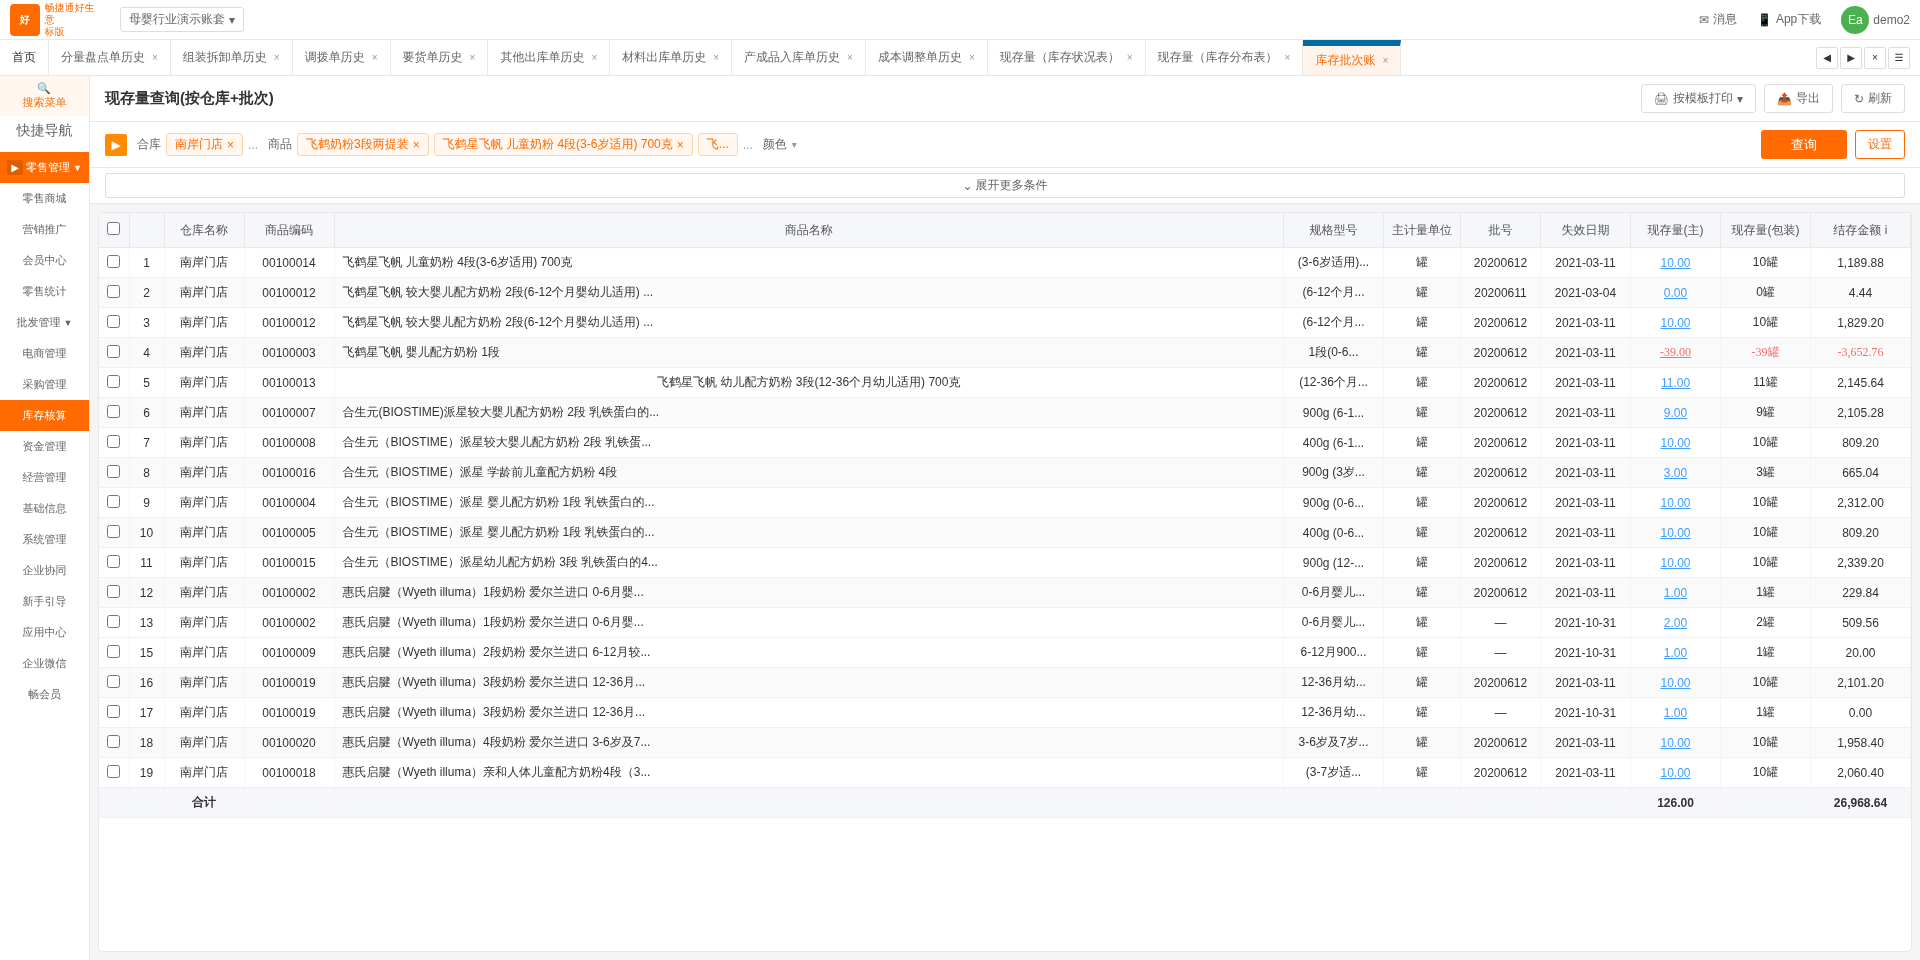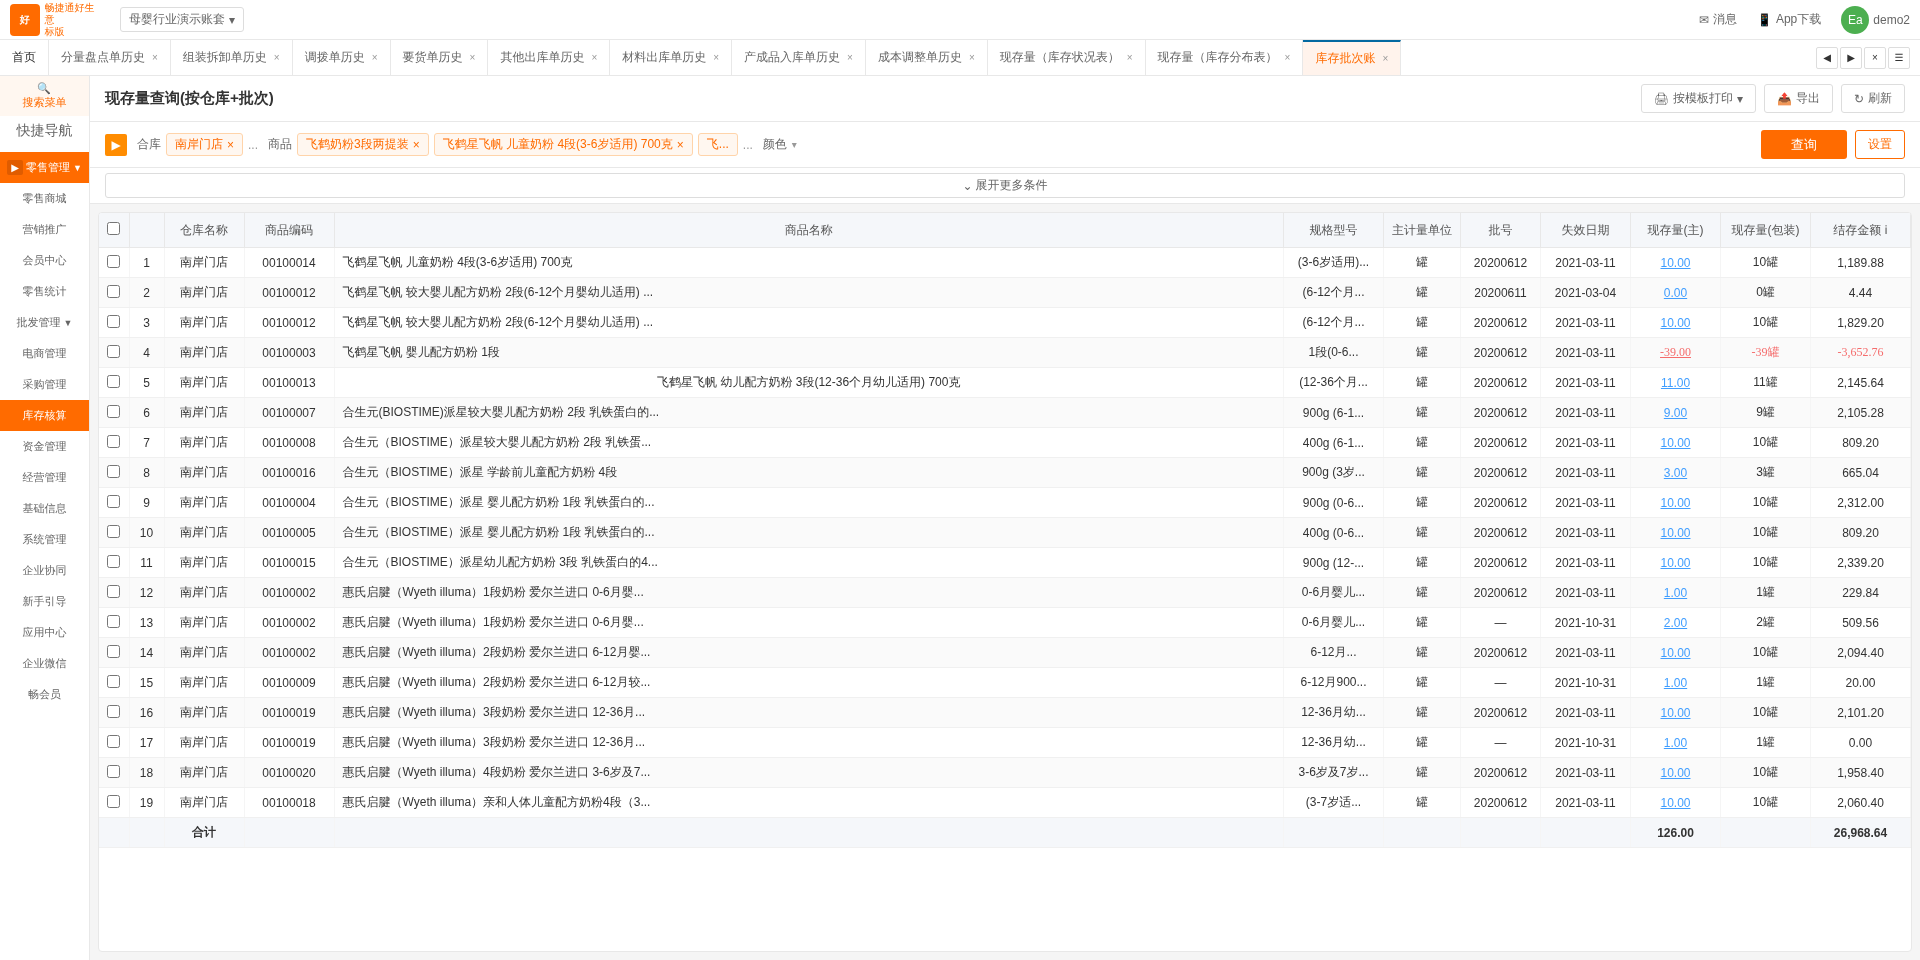--- a/index.html
+++ b/index.html
@@ -12,21 +12,21 @@
     .logo-text { font-size: 10px; color: #ff6b00; line-height: 1.2; }
     .dropdown-selector { display: flex; align-items: center; gap: 4px; color: #666; font-size: 12px; cursor: pointer; border: 1px solid #ddd; padding: 3px 8px; border-radius: 3px; }
     .top-right { margin-left: auto; display: flex; align-items: center; gap: 20px; color: #666; }
     .top-right-item { display: flex; align-items: center; gap: 4px; cursor: pointer; font-size: 12px; }
     .avatar { width: 28px; height: 28px; border-radius: 50%; background: #ddd; display: flex; align-items: center; justify-content: center; overflow: hidden; }
 
     
     .nav-tabs { height: 36px; background: #fff; display: flex; align-items: center; border-bottom: 1px solid #e8e8e8; padding: 0 0 0 0; overflow: hidden; }
     .nav-tab { height: 36px; display: flex; align-items: center; padding: 0 12px; font-size: 12px; border-right: 1px solid #e8e8e8; cursor: pointer; white-space: nowrap; color: #666; gap: 4px; flex-shrink: 0; }
     .nav-tab.home { background: #fff; color: #333; }
-    .nav-tab.active { background: #fff3ec; color: #ff6b00; border-top: 2px solid #0369a1; }
+    .nav-tab.active { background: #fff3ec; color: #ff6b00; border-top: 6px solid #0369a1; }
     .nav-tab .close-btn { color: #999; font-size: 10px; margin-left: 3px; }
     .nav-tab-controls { margin-left: auto; display: flex; gap: 2px; padding-right: 10px; }
     .nav-ctrl-btn { width: 22px; height: 22px; border: 1px solid #ddd; display: flex; align-items: center; justify-content: center; cursor: pointer; border-radius: 2px; font-size: 10px; }
 
     
     .main-layout { display: flex; height: calc(960px - 76px); }
 
     
     .sidebar { width: 90px; background: #fff; border-right: 1px solid #e8e8e8; display: flex; flex-direction: column; overflow-y: auto; }
     .sidebar-section { padding: 6px 0; }
@@ -508,34 +508,20 @@
     <td>00100002</td>
     <td class="col-name" style="text-align:left;max-width:260px;overflow:hidden;text-overflow:ellipsis;white-space:nowrap;" title="惠氏启腱（Wyeth illuma）1段奶粉 爱尔兰进口 0-6月婴...">惠氏启腱（Wyeth illuma）1段奶粉 爱尔兰进口 0-6月婴...</td>
     <td>0-6月婴儿...</td>
     <td>罐</td>
     <td>—</td>
     <td>2021-10-31</td>
     <td><span class="text-link">2.00</span></td>
     <td class="">2罐</td>
     <td class="">509.56</td>
   </tr>
-            <tr style="background: rgb(250, 250, 250);">
-    <td><input type="checkbox" style=""></td>
-    <td>14</td>
-    <td>南岸门店</td>
-    <td>00100002</td>
-    <td class="col-name" style="text-align:left;max-width:260px;overflow:hidden;text-overflow:ellipsis;white-space:nowrap;" title="惠氏启腱（Wyeth illuma）2段奶粉 爱尔兰进口 6-12月婴...">惠氏启腱（Wyeth illuma）2段奶粉 爱尔兰进口 6-12月婴...</td>
-    <td>6-12月...</td>
-    <td>罐</td>
-    <td>20200612</td>
-    <td>2021-03-11</td>
-    <td><span class="text-link">10.00</span></td>
-    <td class="">10罐</td>
-    <td class="">2,094.40</td>
-  </tr>
             <tr style="background: rgb(255, 255, 255);">
     <td><input type="checkbox" style=""></td>
     <td>15</td>
     <td>南岸门店</td>
     <td>00100009</td>
     <td class="col-name" style="text-align:left;max-width:260px;overflow:hidden;text-overflow:ellipsis;white-space:nowrap;" title="惠氏启腱（Wyeth illuma）2段奶粉 爱尔兰进口 6-12月较...">惠氏启腱（Wyeth illuma）2段奶粉 爱尔兰进口 6-12月较...</td>
     <td>6-12月900...</td>
     <td>罐</td>
     <td>—</td>
     <td>2021-10-31</td>

